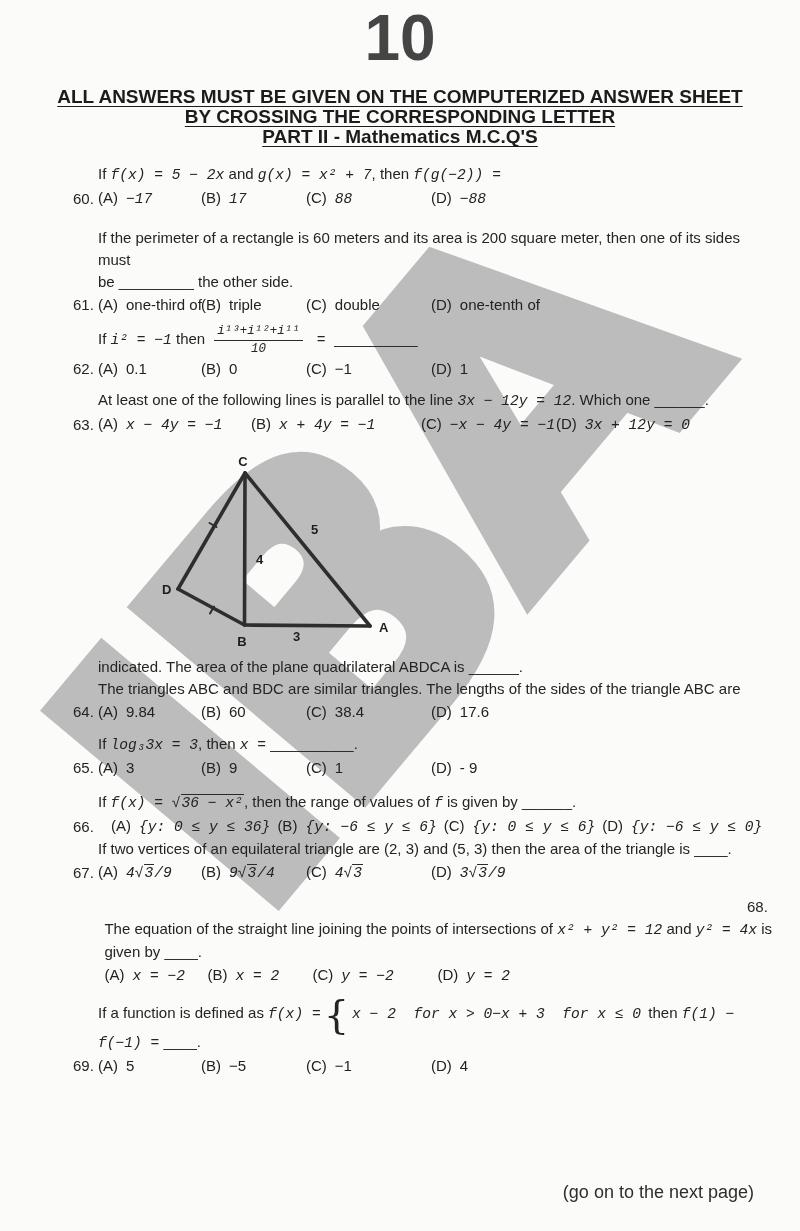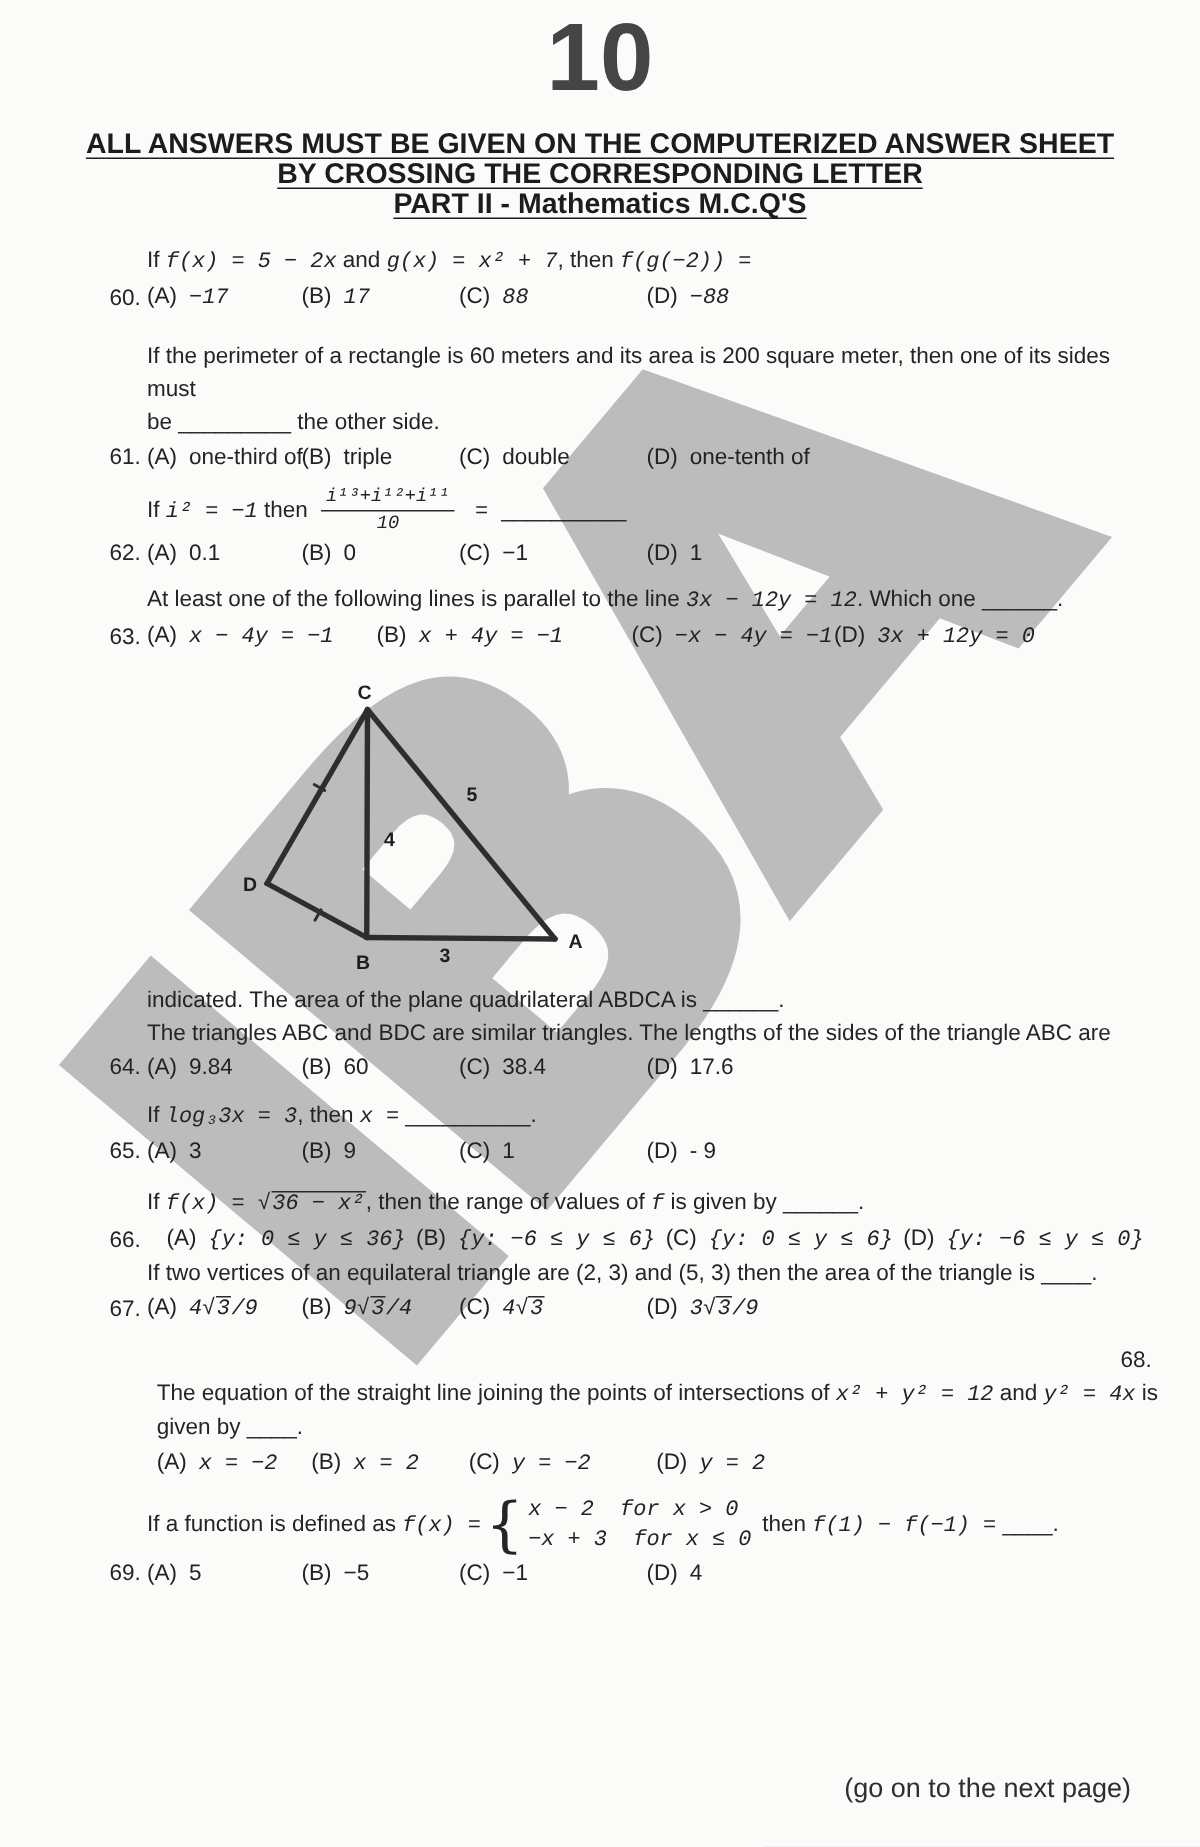--- a/index.html
+++ b/index.html
@@ -39,21 +39,21 @@
   .m { font-family:Liberation Mono, monospace; font-style:italic; font-size:14.6px; }
   
   .frac { display:inline-flex; flex-direction:column; align-items:center;
           vertical-align:middle; margin:0 5px; }
   .frac .num { font-size:12.5px; line-height:15px; border-bottom:1.4px solid #2a2a2a; padding:0 3px 1px; }
   .frac .den { font-size:12.5px; line-height:15px; padding-top:1px; }
   
   .cases { display:inline-flex; align-items:center; vertical-align:middle; margin:0 3px; }
   .cases .brace { font-family:"DejaVu Serif", serif; font-weight:400; font-size:40px;
                   line-height:0.85; margin-right:3px; font-style:normal; }
-  .cases .rows { display:inline-flex; flex-direction:column; }
+  .cases .rows { display:inline-flex; flex-direction:row; }
   .cases .rows .m { line-height:20px; white-space:pre; }
   
   .rad { border-top:1.5px solid #2a2a2a; padding:0 1px; }
   
   .opts { display:flex; margin-top:1px; align-items:baseline; }
   .opt { white-space:nowrap; font-size:15px; line-height:22px; }
   .opt .lbl { margin-right:8px; font-family:"Liberation Sans", sans-serif; }
   .opts-std .opt:nth-child(1) { width:103px; flex:none; }
   .opts-std .opt:nth-child(2) { width:105px; flex:none; }
   .opts-std .opt:nth-child(3) { width:125px; flex:none; }

